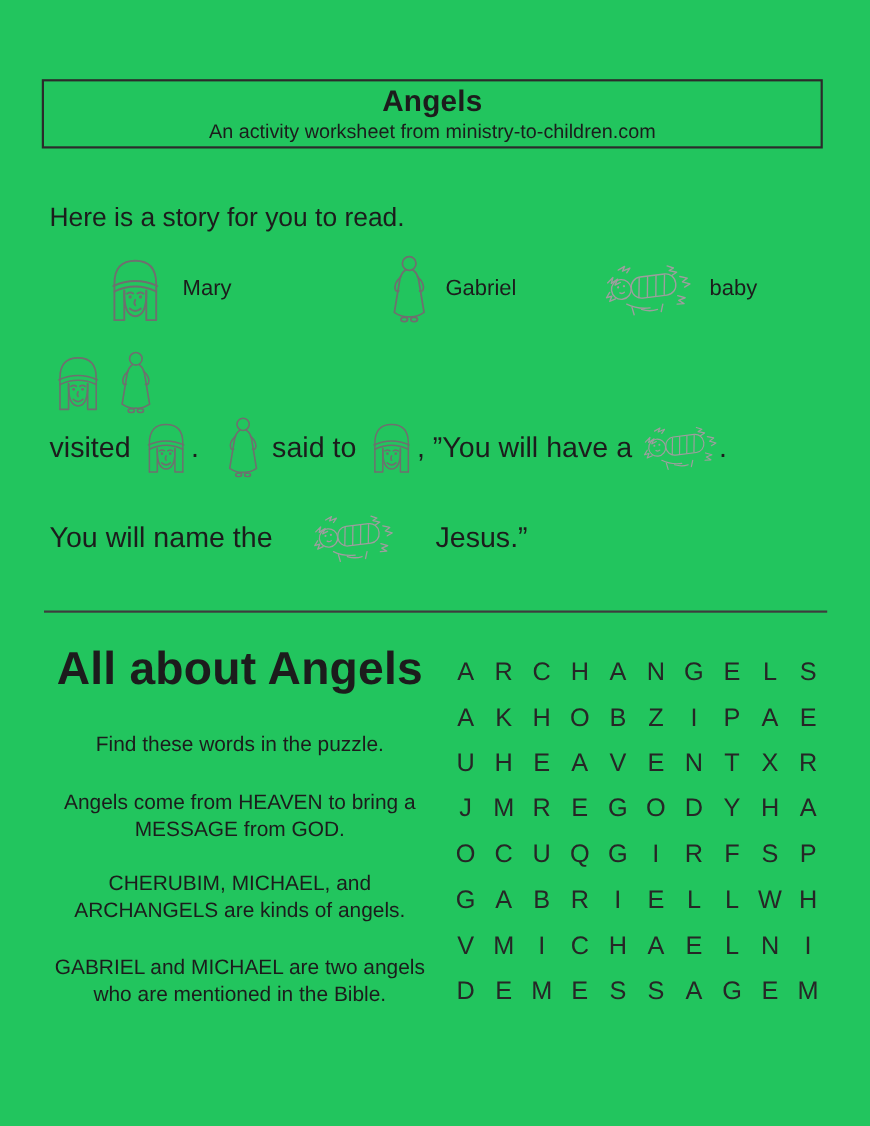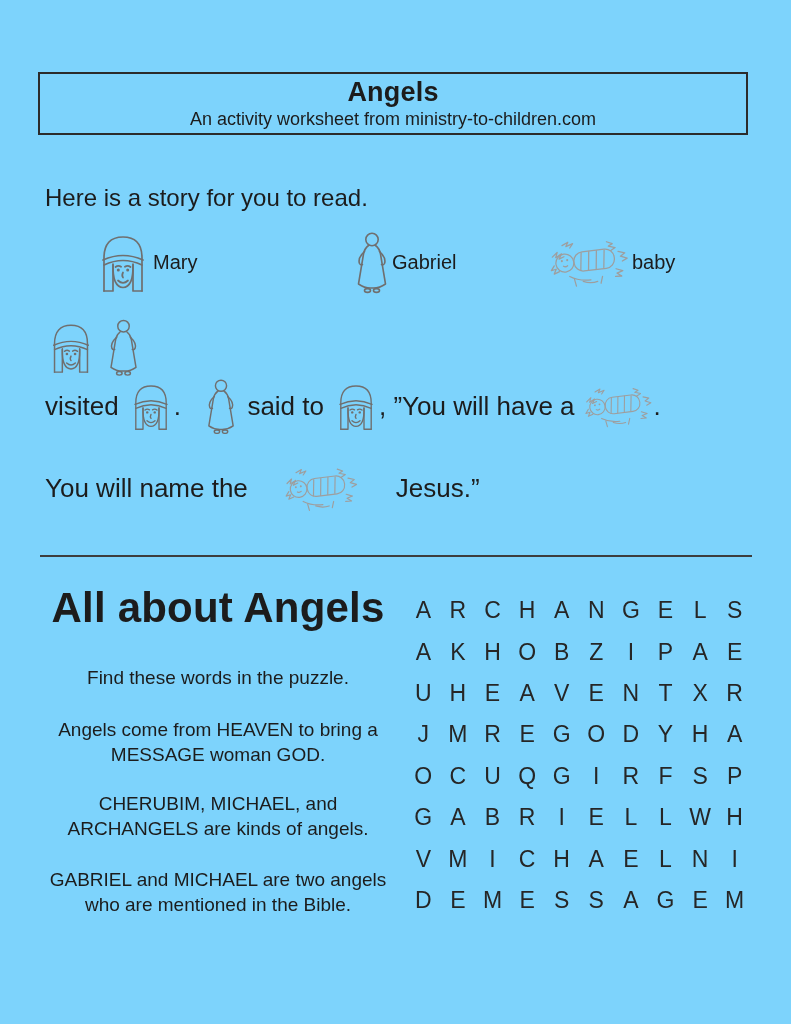--- a/index.html
+++ b/index.html
@@ -1,36 +1,36 @@
 <!DOCTYPE html>
 <html><head>
 <meta charset="utf-8">
 <style>
   html,body { margin:0; padding:0; background:#ffffff; }
   .page {
     position: relative;
     width: 791px; height: 1024px;
-    background: #7dd3fc;
+    background: #22c55e;
     font-family: "Liberation Sans", sans-serif;
     color: #1c1c1c;
     overflow: hidden;
   }
   
   .header-box {
     position:absolute; left:38px; top:72px; width:710px; height:63px;
     border:2px solid #2b2b2b; text-align:center; box-sizing:border-box;
   }
   .header-title { font-size:27px; font-weight:bold; margin-top:3px; letter-spacing:0.2px; }
   .header-subtitle { font-size:18px; margin-top:1px; }
 
   
   .intro { position:absolute; left:45px; top:184px; font-size:24px; white-space:pre; }
 
   
-  .legend-item { position:absolute; top:226px; height:72px; display:flex; align-items:center; }
+  .legend-item { position:absolute; top:226px; height:72px; display:flex; align-items:center; gap:13px; }
   .legend-mary    { left:93px; }
   .legend-gabriel { left:352px; }
   .legend-baby    { left:548px; }
   .legend-label { font-size:20px; }
 
   
   .story-line { position:absolute; left:45px; display:flex; align-items:center; gap:8px; font-size:26px; }
   .story-line .seg { white-space:pre; }
   .seg.tight { margin-left:-9px; }
   .line-1 { top:318px; }
@@ -184,21 +184,21 @@
     <span class="seg">Jesus.”</span>
   </div>
 
   <div class="divider"></div>
 
   <div class="ws-heading">All about Angels</div>
   <div class="ws-instructions">Find these words in the puzzle.</div>
 
   <div class="clue clue-1">
     <div><span>Angels come from </span><span class="b">HEAVEN</span><span> to bring a</span></div>
-    <div><span class="b">MESSAGE</span><span> woman </span><span class="b">GOD</span><span>.</span></div>
+    <div><span class="b">MESSAGE</span><span> from </span><span class="b">GOD</span><span>.</span></div>
   </div>
 
   <div class="clue clue-2">
     <div><span class="b">CHERUBIM</span><span>, </span><span class="b">MICHAEL</span><span>, and</span></div>
     <div><span class="b">ARCHANGELS</span><span> are kinds of angels.</span></div>
   </div>
 
   <div class="clue clue-3">
     <div><span class="b">GABRIEL</span><span> and </span><span class="b">MICHAEL</span><span> are two angels</span></div>
     <div><span>who are mentioned in the Bible.</span></div>

